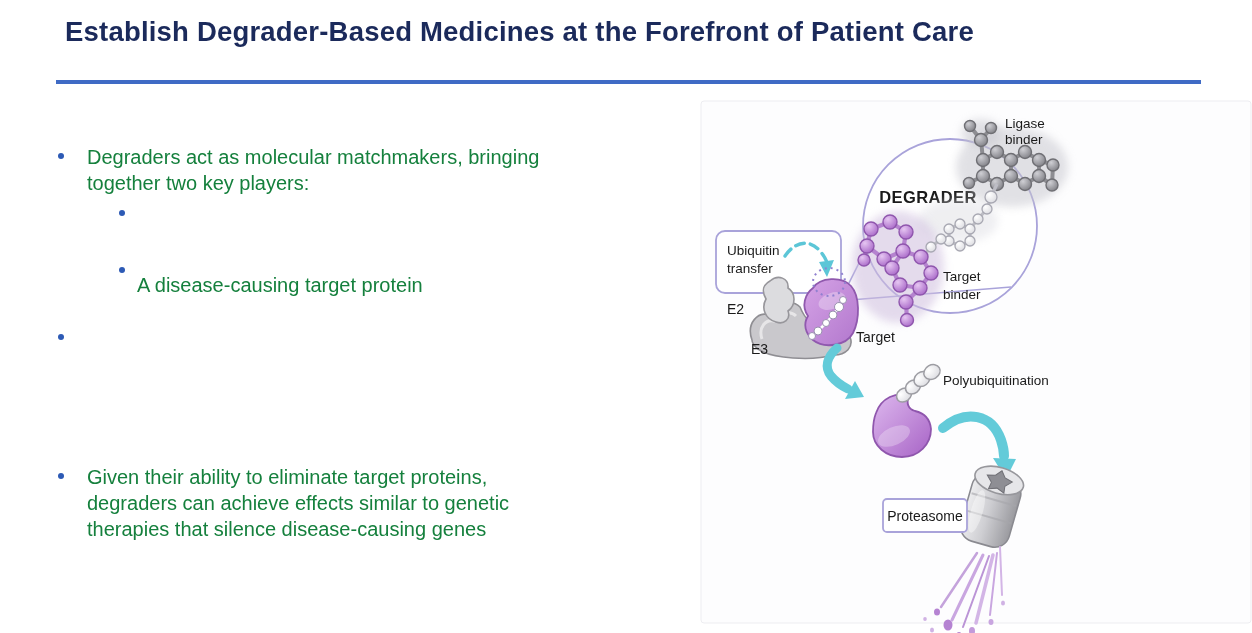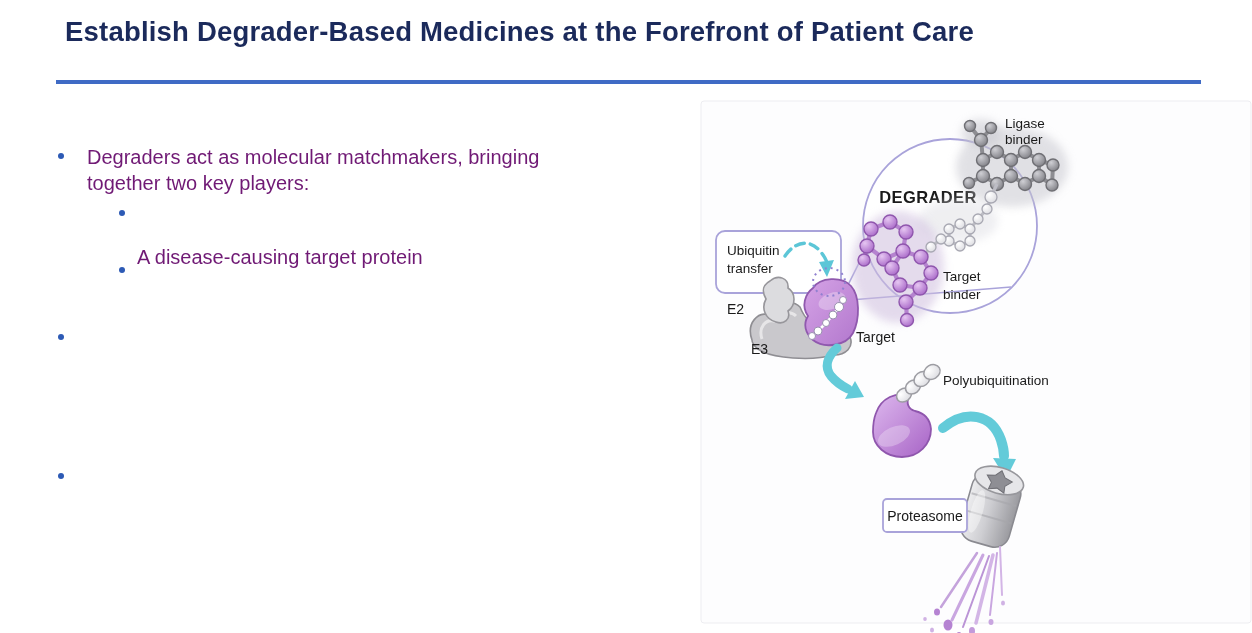--- a/index.html
+++ b/index.html
@@ -1,21 +1,21 @@
 <!DOCTYPE html>
 <html><head>
 <meta charset="utf-8">
 <style>
   html,body{margin:0;padding:0;background:#fff;}
   .slide{position:relative;width:1252px;height:633px;background:#ffffff;overflow:hidden;
          font-family:"Liberation Sans",sans-serif;}
   .title{position:absolute;left:65px;top:16px;font-size:27.5px;font-weight:bold;
          color:#1b2a5b;letter-spacing:.2px;white-space:nowrap;}
   .rule{position:absolute;left:56px;top:80px;width:1145px;height:4px;background:#3f6bc5;}
-  .btext{position:absolute;white-space:pre-line;font-size:20px;line-height:26px;color:#701a75;}
+  .btext{position:absolute;white-space:pre-line;font-size:20px;line-height:26px;color:#15803d;}
   .b-main{left:87px;width:560px;}
   .b-sub{left:137px;width:520px;}
   .dot{position:absolute;width:6px;height:6px;border-radius:50%;background:#2d5ab5;}
   .dot-main{left:58px;}
   .dot-sub{left:119px;}
   svg text{font-family:"Liberation Sans",sans-serif;fill:#1a1a1a;font-size:13.5px;}
   svg text.big{font-size:16.5px;font-weight:bold;letter-spacing:.4px;}
   svg text.mid{font-size:14px;}
 </style>
 </head>
@@ -26,25 +26,28 @@
   <div class="title">Establish Degrader-Based Medicines at the Forefront of Patient Care</div>
   <div class="rule"></div>
 
   <span class="dot dot-main" style="top:153px"></span>
   <div class="btext b-main" style="top:144px">Degraders act as molecular matchmakers, bringing
 together two key players:</div>
 
   <span class="dot dot-sub" style="top:210px"></span>
 
   <span class="dot dot-sub" style="top:267px"></span>
-  <div class="btext b-sub" style="top:244px">A disease-causing target protein</div>
+  <div class="btext b-sub" style="top:272px">A disease-causing target protein</div>
 
   <span class="dot dot-main" style="top:334px"></span>
 
   <span class="dot dot-main" style="top:473px"></span>
+  <div class="btext b-main" style="top:464px">Given their ability to eliminate target proteins,
+degraders can achieve effects similar to genetic
+therapies that silence disease-causing genes</div>
 
   <svg style="position:absolute;left:700px;top:95px" width="552" height="538" viewBox="0 0 552 538">
     <defs>
       <radialGradient id="gBall" cx="35%" cy="30%" r="75%">
         <stop offset="0%" stop-color="#cfcfd4"></stop>
           <stop offset="100%" stop-color="#818187"></stop>
       </radialGradient>
       <radialGradient id="pBall" cx="35%" cy="30%" r="75%">
         <stop offset="0%" stop-color="#e6c6f2"></stop>
           <stop offset="100%" stop-color="#aa6bc9"></stop>

